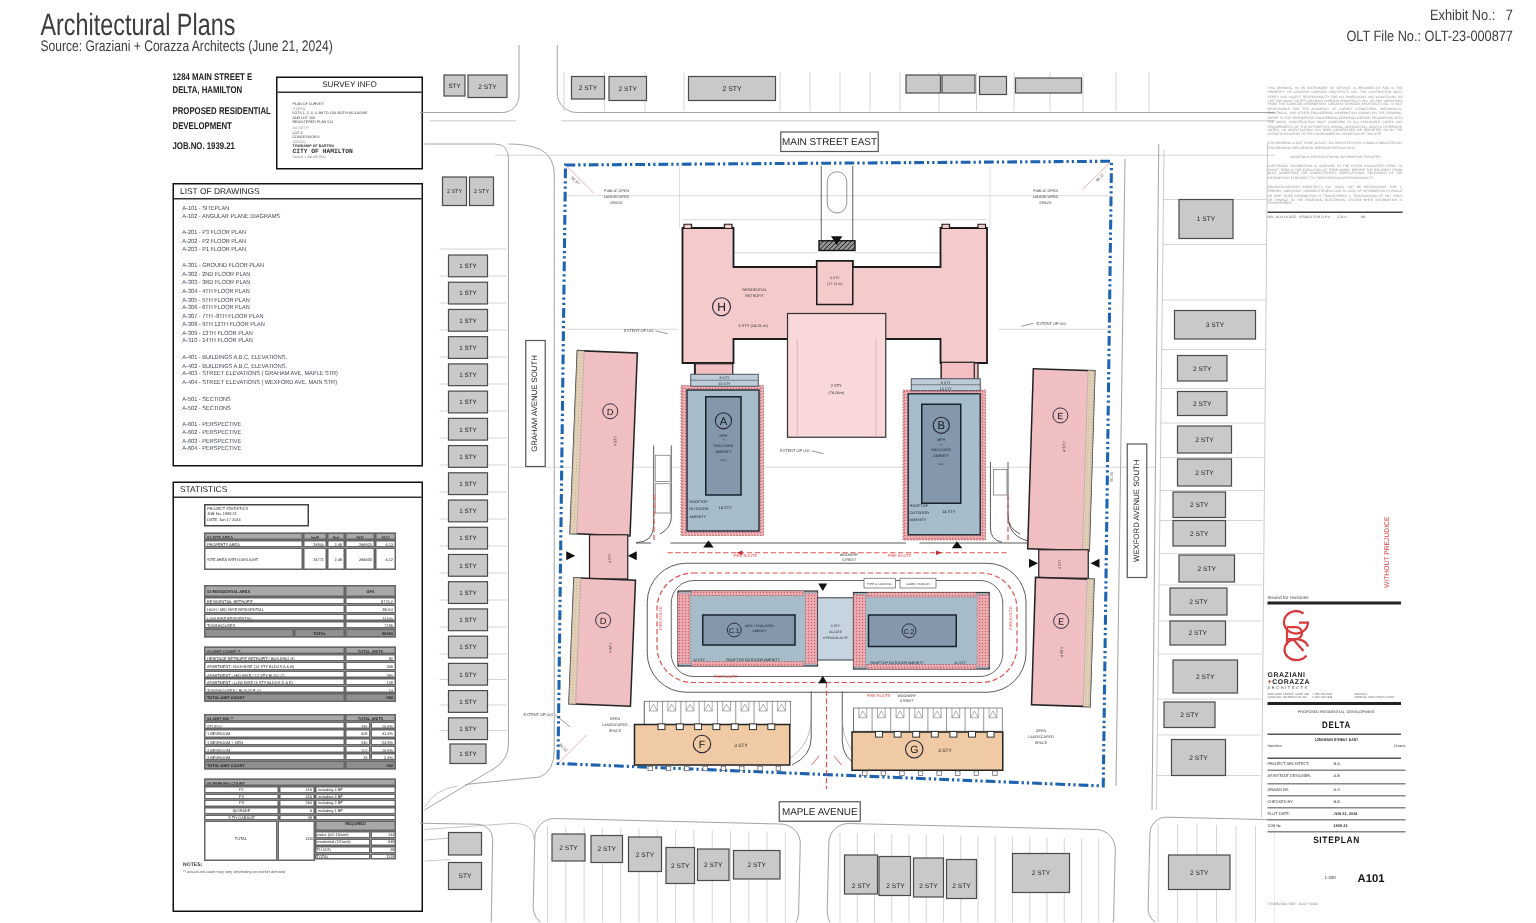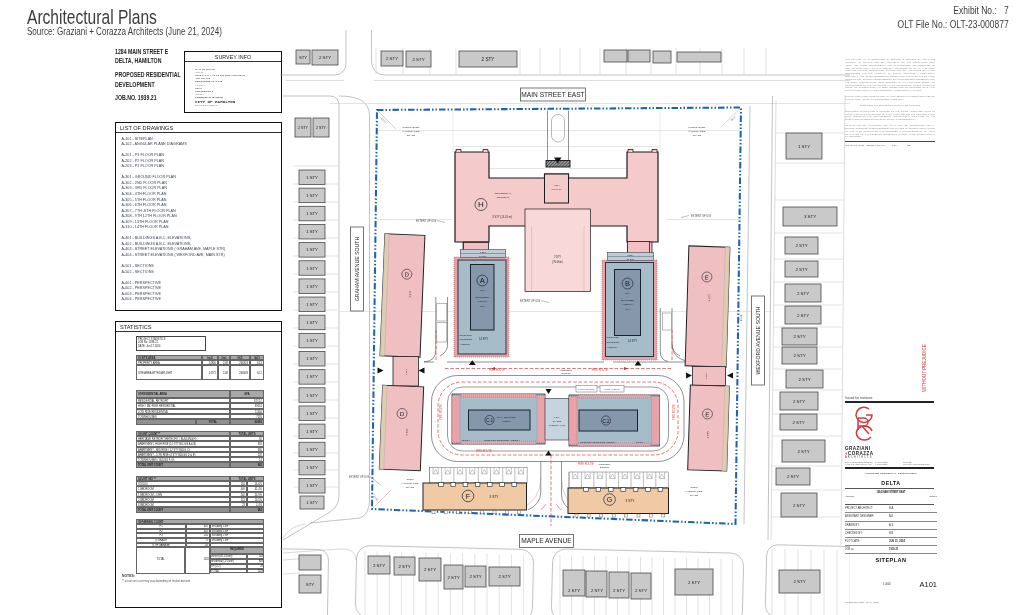--- a/index.html
+++ b/index.html
@@ -676,15 +676,15 @@
       <div style="width:44px;">CHECKED BY:</div>
       <div style="">B.B</div>
     </div><div style="display:flex;font-size:2.6px;color:#333;height:7.1px;align-items:center;border-bottom:0.4px solid #888;">
       <div style="width:44px;">PLOT DATE:</div>
       <div style="font-weight:bold;">JUN 21, 2024</div>
     </div><div style="display:flex;font-size:2.6px;color:#333;height:7.1px;align-items:center;border-bottom:0.4px solid #888;">
       <div style="width:44px;">JOB №:</div>
       <div style="font-weight:bold;">1939.21</div>
     </div><div style="font-size:6.2px;font-weight:bold;color:#111;text-align:center;margin-top:2px;letter-spacing:0.5px;transform:scaleX(0.9);">SITEPLAN</div><div style="display:flex;justify-content:space-between;align-items:center;margin-top:17px;">
       <span style="font-size:3px;color:#333;margin-left:38px;">1:400</span>
-      <span style="font-size:7.5px;font-weight:normal;color:#111;margin-right:0;">A101</span>
+      <span style="font-size:7.5px;font-weight:bold;color:#111;margin-right:14px;">A101</span>
     </div><div style="font-size:2.2px;color:#777;margin-top:12px;">TITLEBLOCK SIZE:&nbsp; 11X17 +2013</div></div>
 <div style="position:absolute;left:922px;top:392px;transform:rotate(-90deg);transform-origin:0 0;font-size:4.5px;color:#e03535;white-space:nowrap;">WITHOUT PREJUDICE</div>
 
 </body></html>

